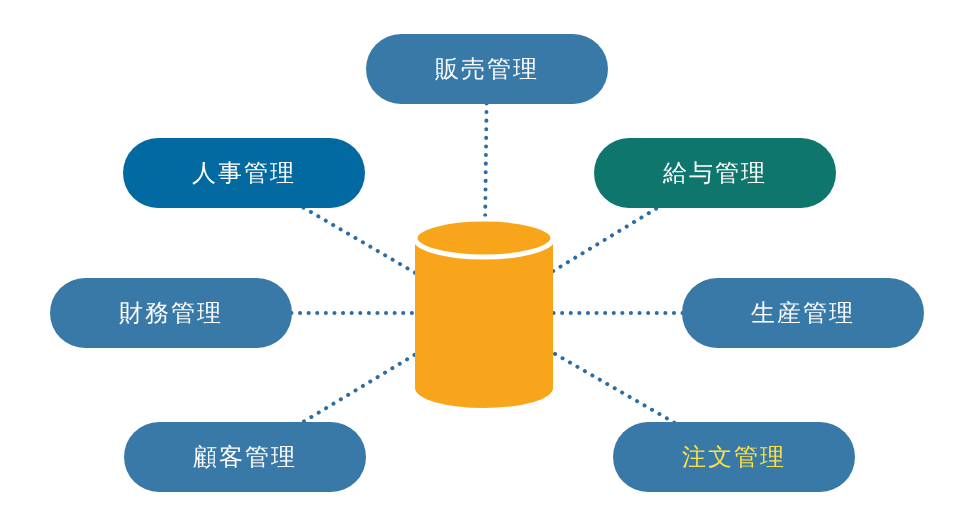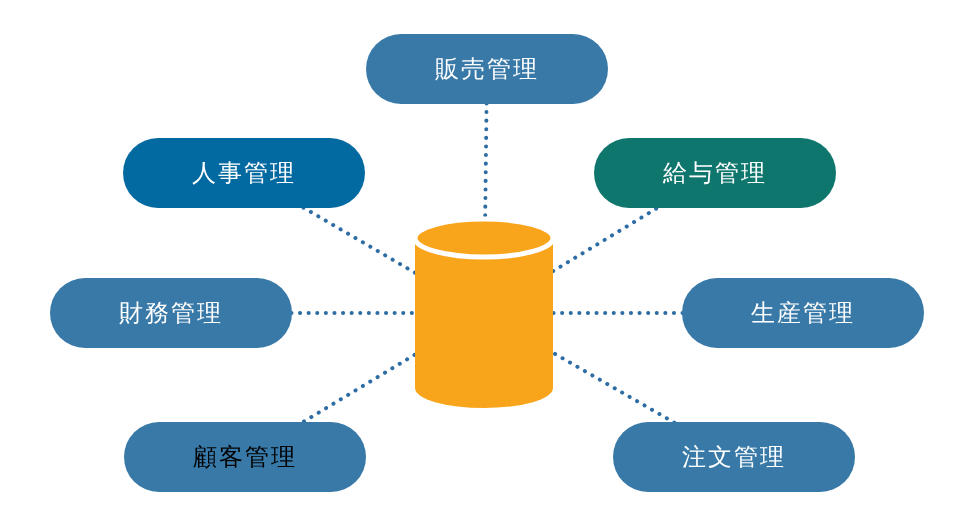--- a/index.html
+++ b/index.html
@@ -81,21 +81,21 @@
       <div class="pill" style="left: 594px; top: 138px; background: #0f766e;">
         <span style="color: rgb(255, 255, 255);">給与管理</span>
       </div>
       <div class="pill" style="left: 50px; top: 278px; background: rgb(56, 121, 168);">
         <span style="color: rgb(255, 255, 255);">財務管理</span>
       </div>
       <div class="pill" style="left: 682px; top: 278px; background: rgb(56, 121, 168);">
         <span style="color: rgb(255, 255, 255);">生産管理</span>
       </div>
       <div class="pill" style="left: 124px; top: 422px; background: rgb(56, 121, 168);">
-        <span style="color: #000000;">顧客管理</span>
+        <span style="color: #ffffff;">顧客管理</span>
       </div>
       <div class="pill" style="left: 613px; top: 422px; background: rgb(56, 121, 168);">
-        <span style="color: #ffffff;">注文管理</span>
+        <span style="color: #fde047;">注文管理</span>
       </div>
     </div>
 
 
 </div>
 
 </body></html>

